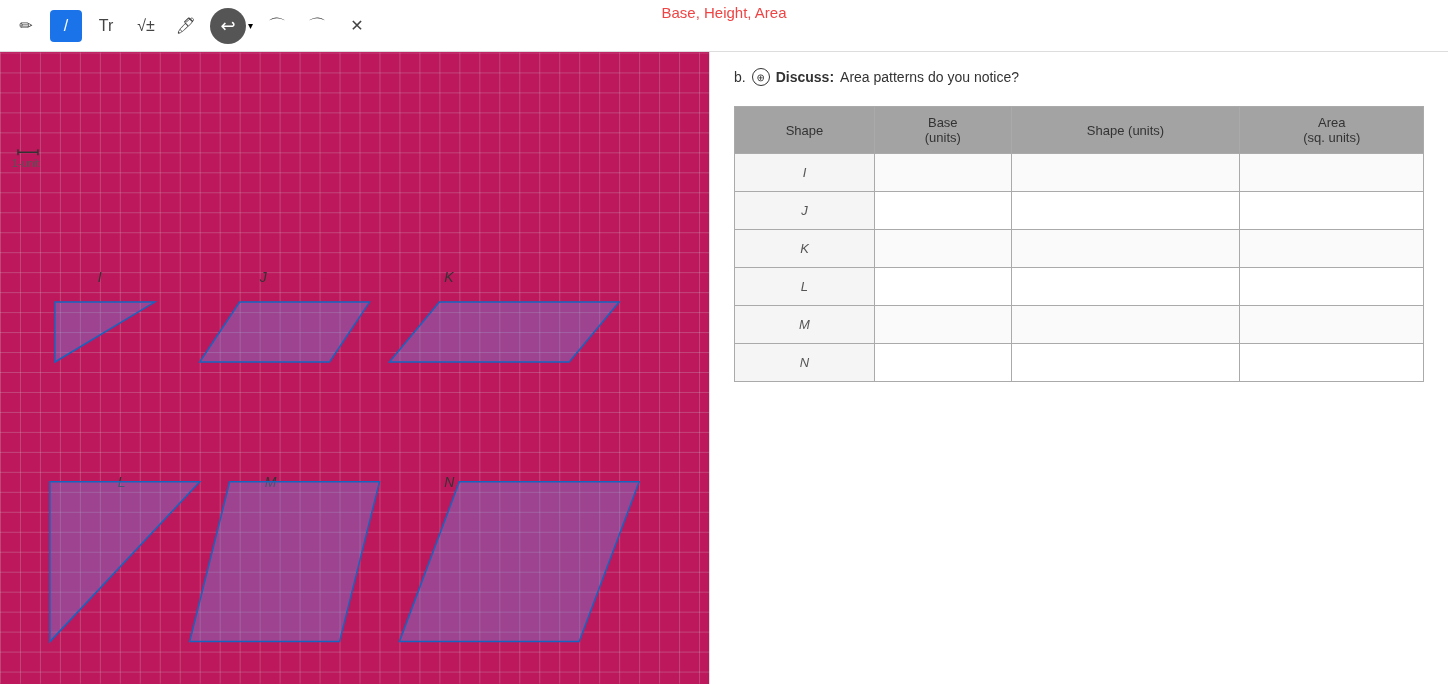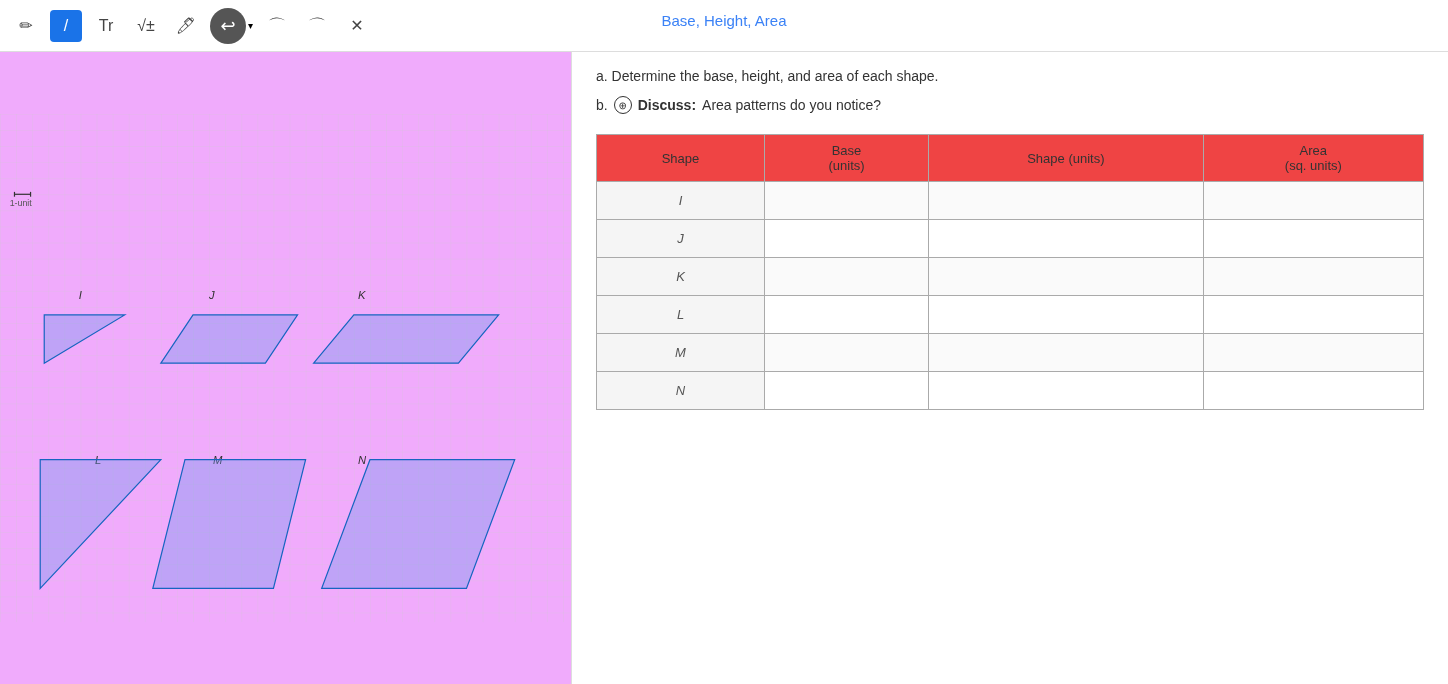--- a/index.html
+++ b/index.html
@@ -39,39 +39,39 @@
     }
     .toolbar-btn.active {
       background: #1a73e8;
       color: #fff;
     }
     .title-area {
       flex: 1;
       text-align: center;
       font-size: 15px;
       font-weight: 500;
-      color: #3b82f6;
+      color: #ef4444;
       position: absolute;
       left: 50%;
       transform: translateX(-50%);
-      top: 12px;
+      top: 4px;
     }
 
     
     .main-content {
       display: flex;
       flex: 1;
       overflow: hidden;
     }
 
     
     .canvas-panel {
-      width: 572px;
+      width: 710px;
       flex-shrink: 0;
-      background: #f0abfc;
+      background: #be185d;
       position: relative;
       overflow: hidden;
       border-right: 1px solid #ddd;
     }
 
     
     .grid-canvas {
       position: absolute;
       top: 0; left: 0;
       width: 100%;
@@ -118,21 +118,21 @@
       border: 1.5px solid #aaa;
     }
     .data-table th, .data-table td {
       border: 1px solid #aaa;
       padding: 8px 12px;
       text-align: center;
       font-size: 13px;
       color: #333;
     }
     .data-table th {
-      background: #ef4444;
+      background: #a3a3a3;
       font-weight: 500;
     }
     .data-table td {
       height: 38px;
       background: #fff;
     }
     .data-table td.shape-col {
       font-style: italic;
       text-align: center;
       color: #555;
@@ -198,21 +198,20 @@
 
       <text x="265" y="435" font-style="italic" font-size="14" fill="#333" font-family="Arial">M</text>
       <polygon points="190,590 340,590 380,430 230,430" fill="rgba(100,149,237,0.35)" stroke="#1565c0" stroke-width="1.5"></polygon>
 
       <text x="445" y="435" font-style="italic" font-size="14" fill="#333" font-family="Arial">N</text>
       <polygon points="400,590 580,590 640,430 460,430" fill="rgba(100,149,237,0.35)" stroke="#1565c0" stroke-width="1.5"></polygon>
     </svg>
   </div>
 
   <div class="right-panel">
-    <div class="instruction-a">a. Determine the base, height, and area of each shape.</div>
     <div class="instruction-b">
       <span>b.</span>
       <span class="discuss-icon">⊕</span>
       <strong>Discuss:</strong>
       <span>Area patterns do you notice?</span>
     </div>
 
     <table class="data-table">
       <thead>
         <tr>

